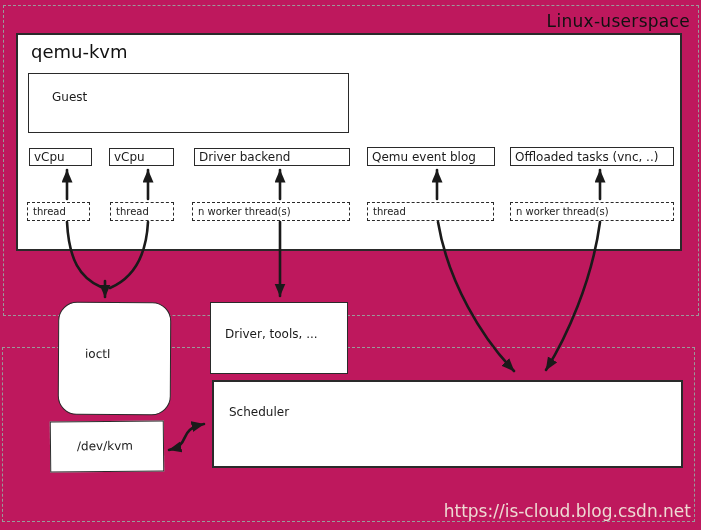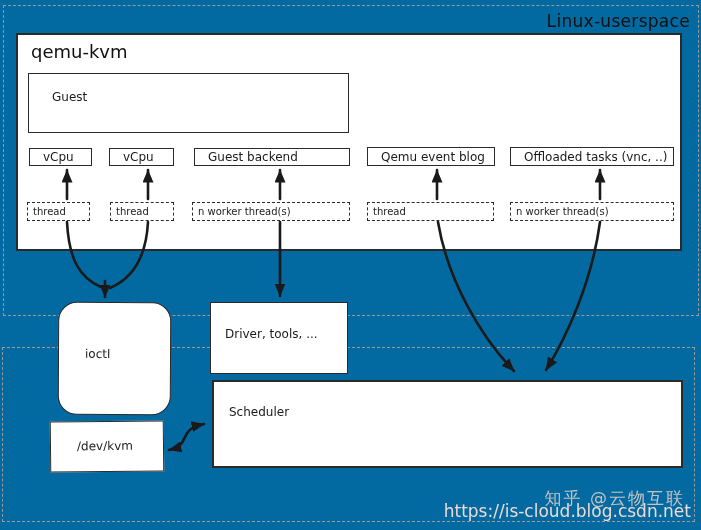--- a/index.html
+++ b/index.html
@@ -1,19 +1,19 @@
 <!DOCTYPE html>
 <html><head>
 <meta charset="utf-8">
 <style>
   html,body{margin:0;padding:0;background:#fff;}
   .canvas{
     position:relative;
     width:701px;height:530px;
-    background:#0369a1;
+    background:#be185d;
     font-family:"DejaVu Sans","Liberation Sans",sans-serif;
     color:#1a1a1a;
     overflow:hidden;
   }
   .dashed-region{
     position:absolute;
     border:1px dashed #9a9a9a;
     background:transparent;
     z-index:1;
   }
@@ -28,21 +28,21 @@
   .solid-box{
     position:absolute;
     border:1.6px solid #2a2a2a;
     background:#fff;
     box-sizing:border-box;
     z-index:2;
   }
   .big-box{border-width:2px;}
   .label-row{
     display:flex;align-items:center;
-    padding-left:13px;
+    padding-left:4px;
     font-size:12px;
     white-space:nowrap;
     overflow:hidden;
   }
   .dashed-box{
     position:absolute;
     border:1.6px dashed #2a2a2a;
     background:#fff;
     box-sizing:border-box;
     z-index:2;
@@ -93,21 +93,21 @@
   <div class="solid-box big-box" style="left:16px;top:33px;width:666px;height:218px;">
 
     <div class="qemu-title">qemu-kvm</div>
 
     <div class="solid-box label-row" style="left:10px;top:38px;width:321px;height:60px;align-items:flex-start;">
       <span class="inner-label" style="left:23px;top:16px;">Guest</span>
     </div>
 
     <div class="solid-box label-row" style="left:11px;top:113px;width:63px;height:18px;">vCpu</div>
     <div class="solid-box label-row" style="left:91px;top:113px;width:65px;height:18px;">vCpu</div>
-    <div class="solid-box label-row" style="left:176px;top:113px;width:156px;height:18px;">Guest backend</div>
+    <div class="solid-box label-row" style="left:176px;top:113px;width:156px;height:18px;">Driver backend</div>
     <div class="solid-box label-row" style="left:349px;top:112px;width:128px;height:19px;">Qemu event blog</div>
     <div class="solid-box label-row" style="left:492px;top:112px;width:164px;height:19px;">Offloaded tasks (vnc, ..)</div>
 
     <div class="dashed-box" style="left:9px;top:167px;width:63px;height:19px;">thread</div>
     <div class="dashed-box" style="left:92px;top:167px;width:64px;height:19px;">thread</div>
     <div class="dashed-box" style="left:174px;top:167px;width:158px;height:19px;">n worker thread(s)</div>
     <div class="dashed-box" style="left:349px;top:167px;width:127px;height:19px;">thread</div>
     <div class="dashed-box" style="left:492px;top:167px;width:164px;height:19px;">n worker thread(s)</div>
   </div>
 
@@ -147,16 +147,15 @@
 
       <path d="M280,222 L280,296" marker-end="url(#ah)"></path>
 
       <path d="M438,222 C448,282 482,338 514,371" marker-end="url(#ah)"></path>
       <path d="M600,222 C592,282 566,338 546,370" marker-end="url(#ah)"></path>
 
       <path d="M169,450 C193,444 176,430 204,424" marker-start="url(#ah)" marker-end="url(#ah)"></path>
     </g>
   </svg>
 
-  <div class="watermark-zh">知乎 @云物互联</div>
   <div class="watermark-url">https://is-cloud.blog.csdn.net</div>
 
 </div>
 
 </body></html>

